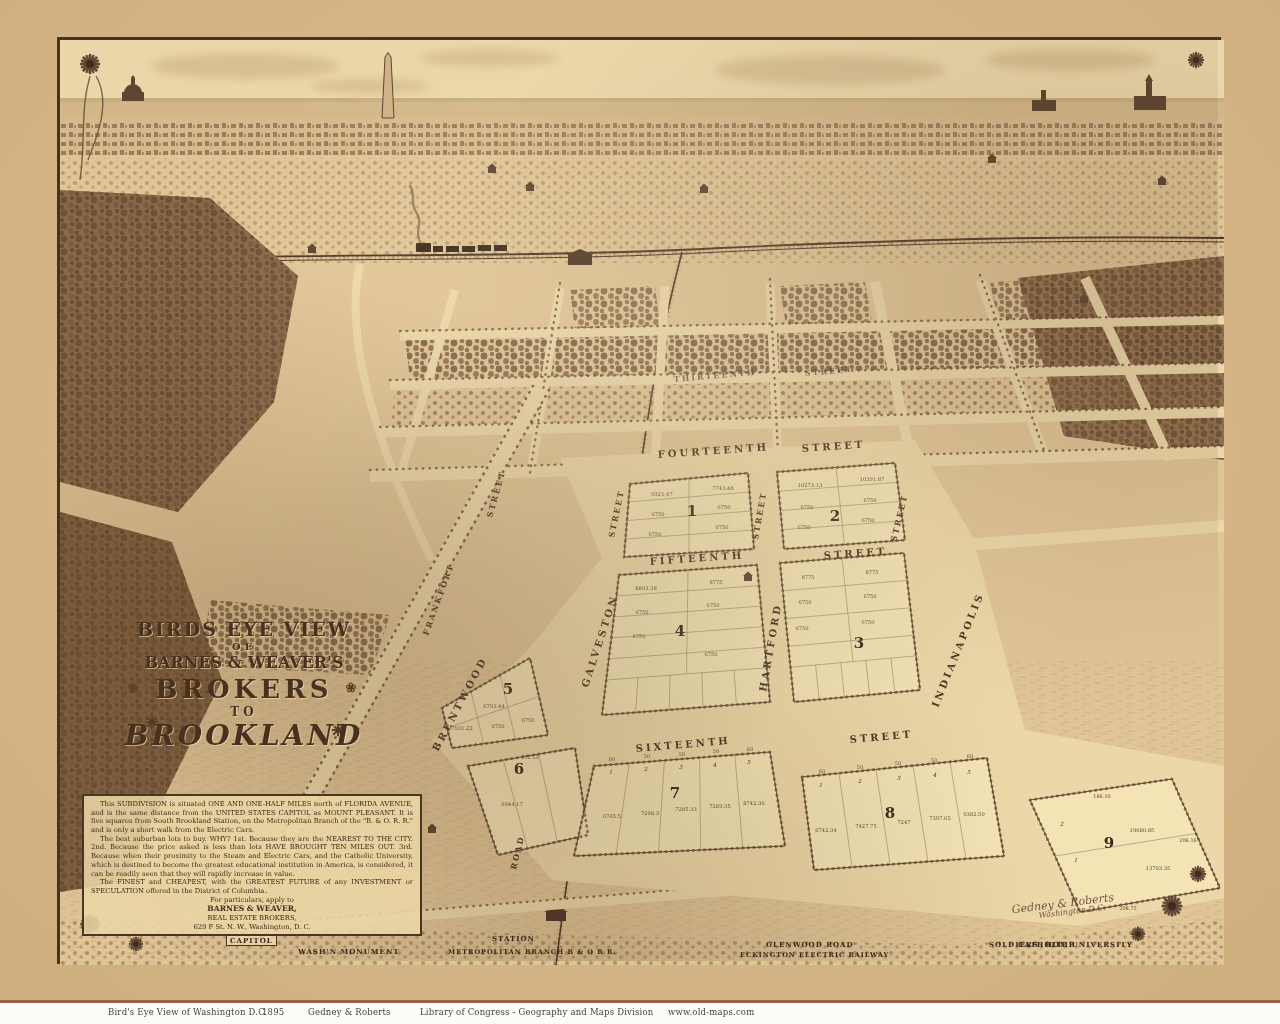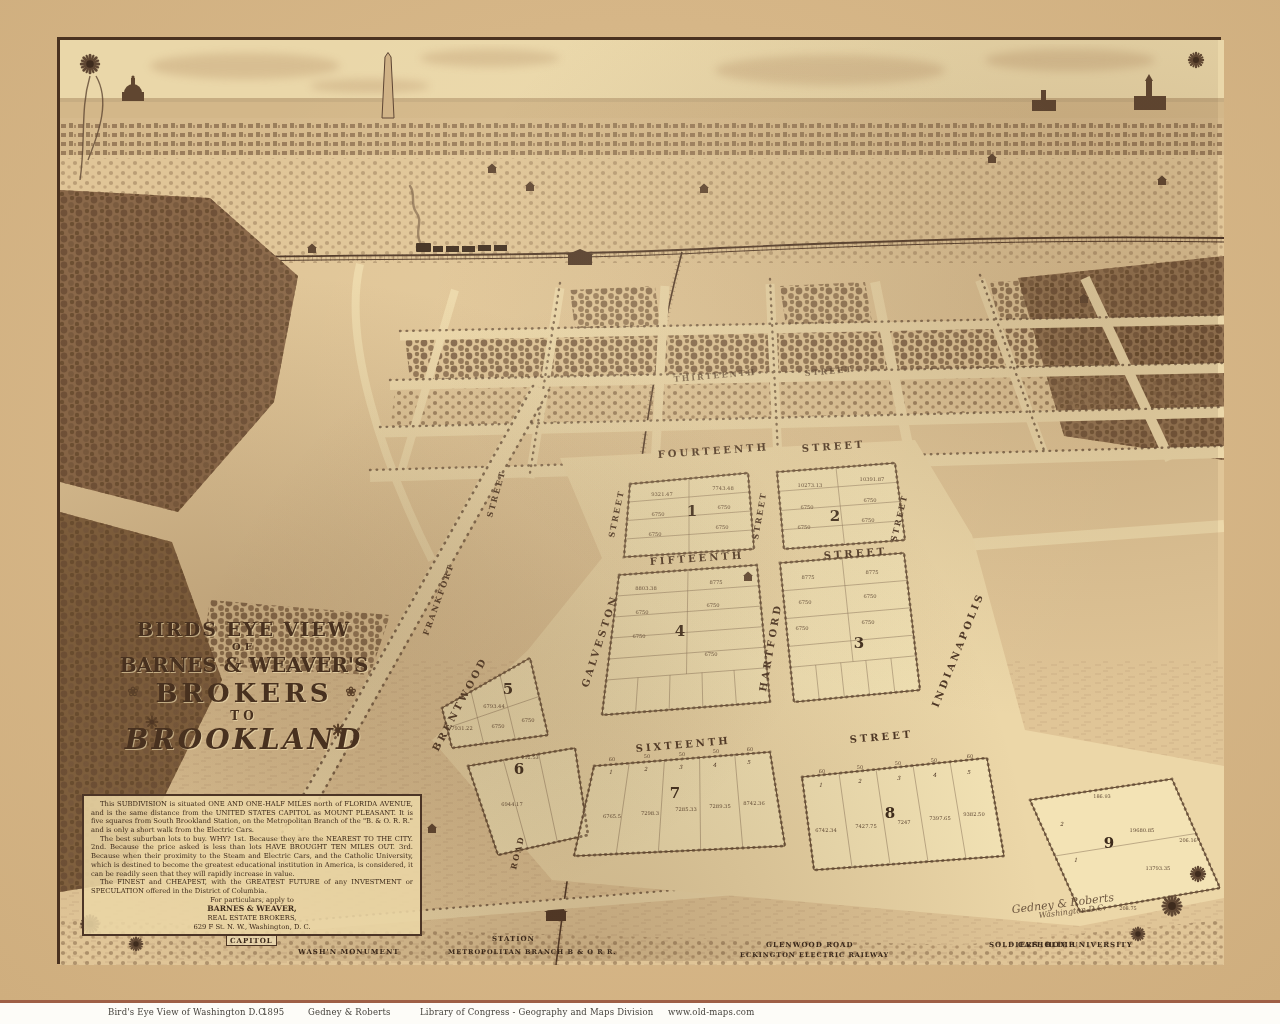--- a/index.html
+++ b/index.html
@@ -23,21 +23,21 @@
   .stsm{font-size:8px;font-weight:700;letter-spacing:2px;}
   .bn{font-size:15px;font-weight:700;fill:#3c2a1b;}
   .lv{font-size:5.2px;opacity:.9;}
   .ln{font-size:5.6px;font-style:italic;}
   .ed{font-size:5px;opacity:.85;}
   
   .title-block{position:absolute;left:118px;top:620px;width:252px;text-align:center;
      color:#48311f;text-shadow:1px 1px 0 rgba(243,226,181,.6);line-height:1.05;}
   .t1{font-size:19px;font-weight:700;letter-spacing:2px;}
   .t2{font-size:10px;font-weight:700;letter-spacing:4px;margin-top:2px;}
-  .t3{font-size:20px;font-weight:700;letter-spacing:0px;margin-top:3px;white-space:nowrap;}
+  .t3{font-size:16px;font-weight:700;letter-spacing:0px;margin-top:3px;white-space:nowrap;}
   .t4{font-size:26px;font-weight:700;letter-spacing:4px;margin-top:4px;}
   .t5{font-size:12px;font-weight:700;letter-spacing:4px;margin-top:2px;}
   .t6{font-size:28px;font-weight:700;letter-spacing:3px;margin-top:3px;font-style:italic;}
   .daisy{font-size:13px;vertical-align:6px;text-shadow:none;color:#5a4029;}
   .desc-box{position:absolute;left:82px;top:794px;width:340px;box-sizing:border-box;
      border:2px solid #4c3526;background:rgba(235,214,165,.88);
      padding:4px 7px 3px 7px;color:#3e2b1b;
      font-size:6.8px;line-height:1.28;text-align:justify;}
   .desc-box p{margin:0;text-indent:9px;}
   .desc-center{text-align:center;text-indent:0 !important;}

